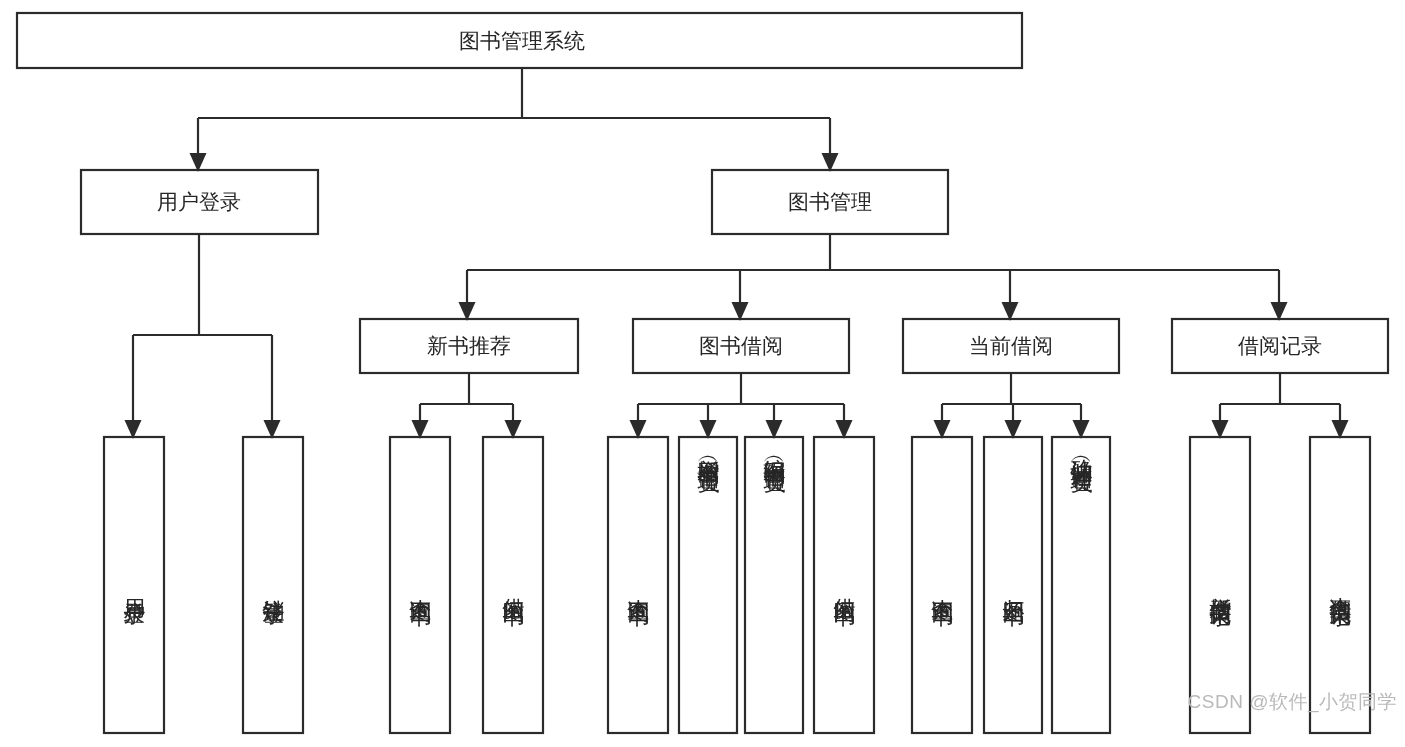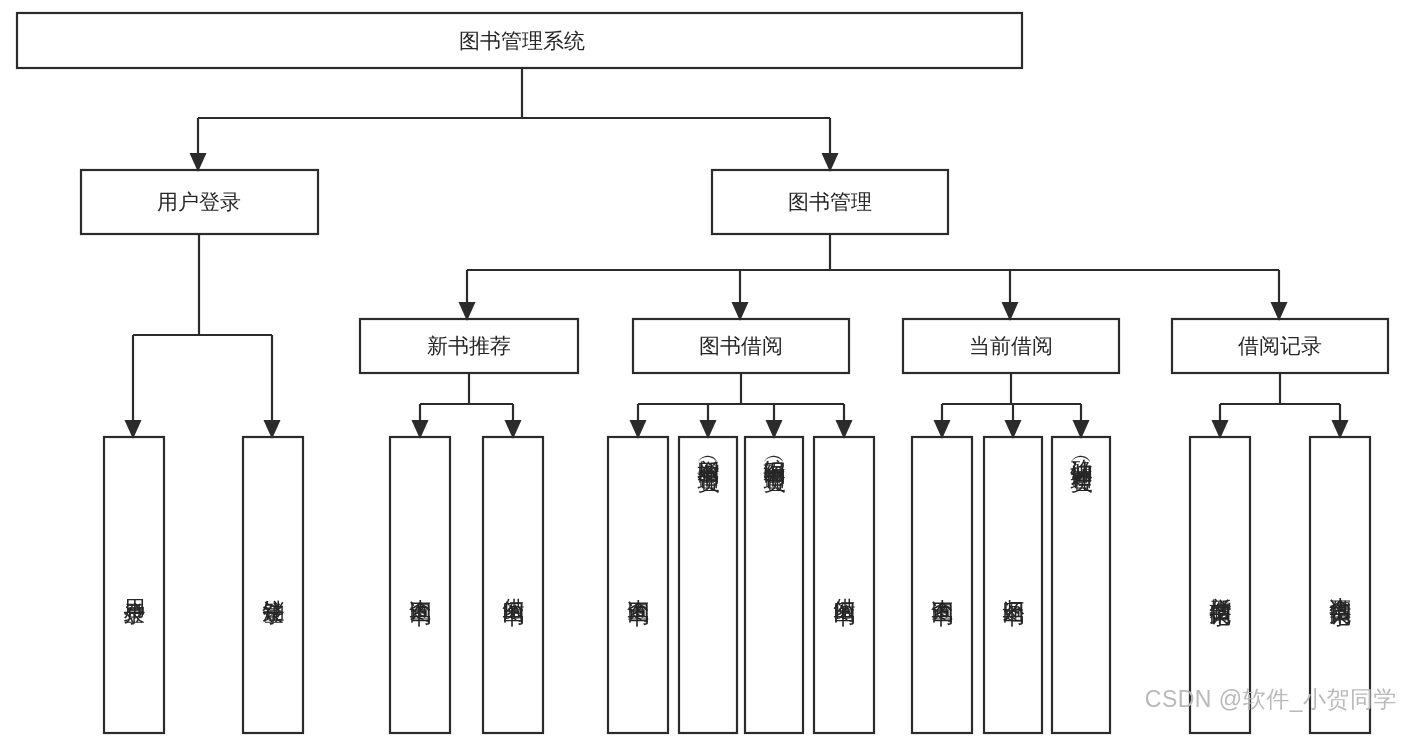--- a/index.html
+++ b/index.html
@@ -67,21 +67,21 @@
     line-height: 1.22;
     letter-spacing: 2px;
     color: #262626;
     white-space: nowrap;
   }
   .watermark {
     position: absolute;
     right: 8px;
     bottom: 6px;
     font-family: "Liberation Sans", "DejaVu Sans", sans-serif;
-    font-size: 23px;
+    font-size: 19px;
     color: #b9b9b9;
     letter-spacing: 0.5px;
     white-space: nowrap;
   }
 </style>
 </head>
 <body>
 
 <div id="diagram-root">
 

